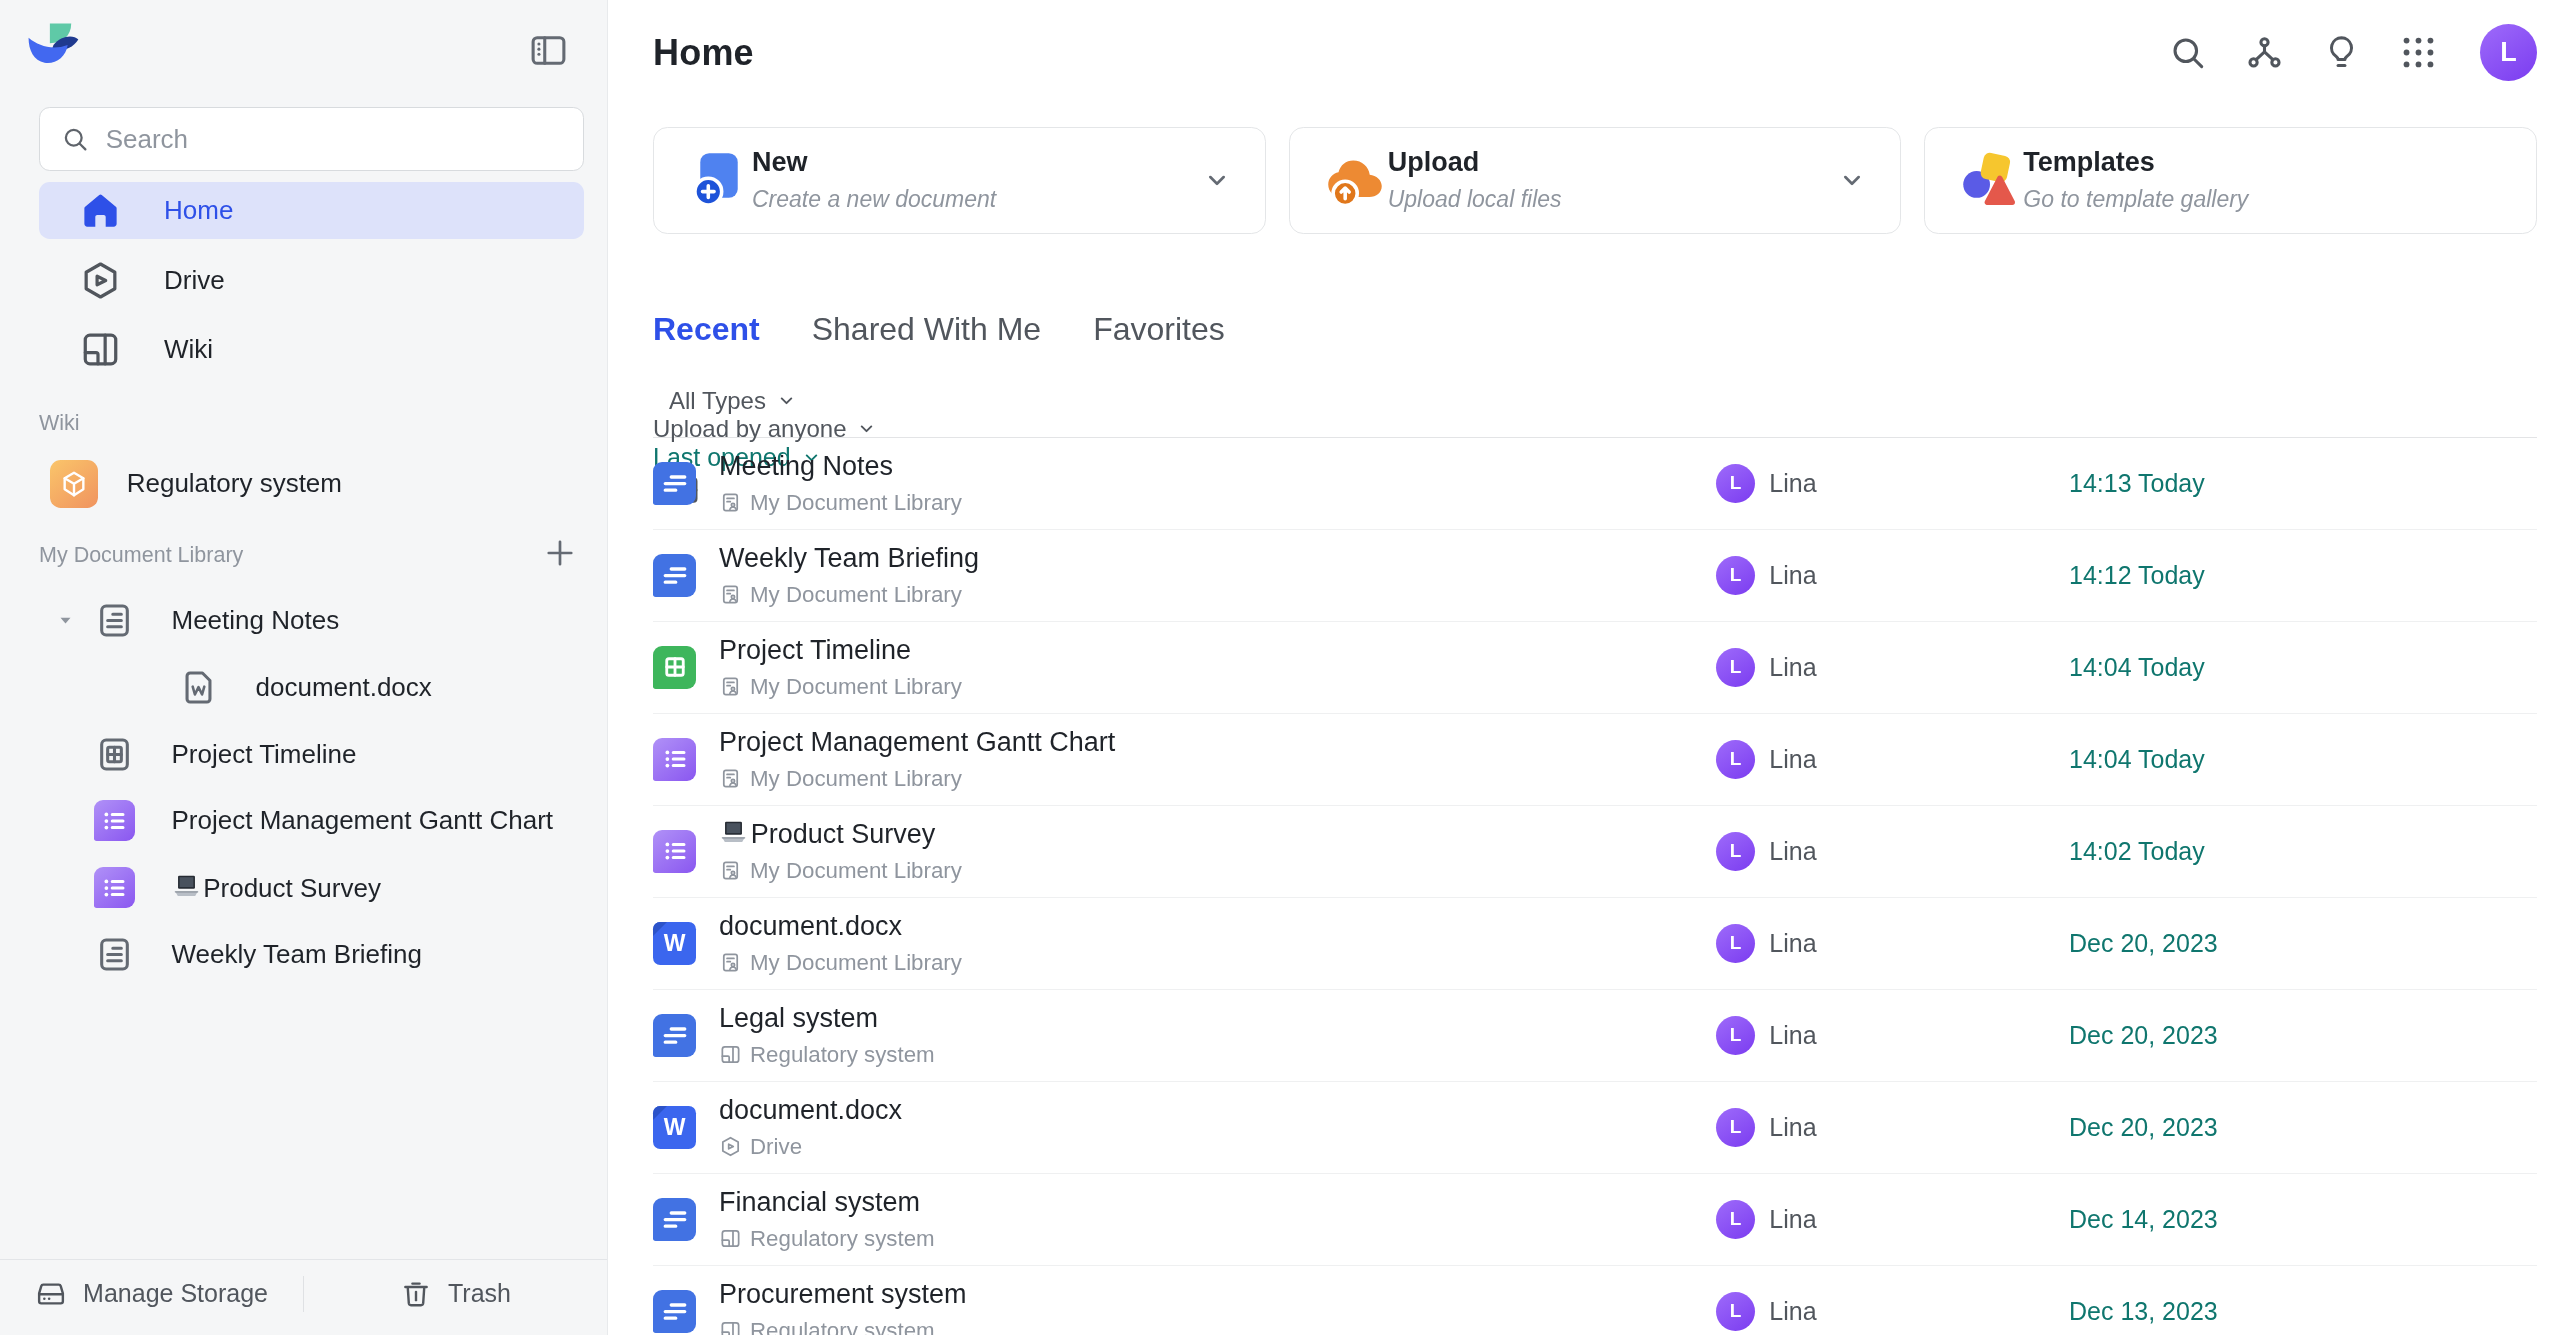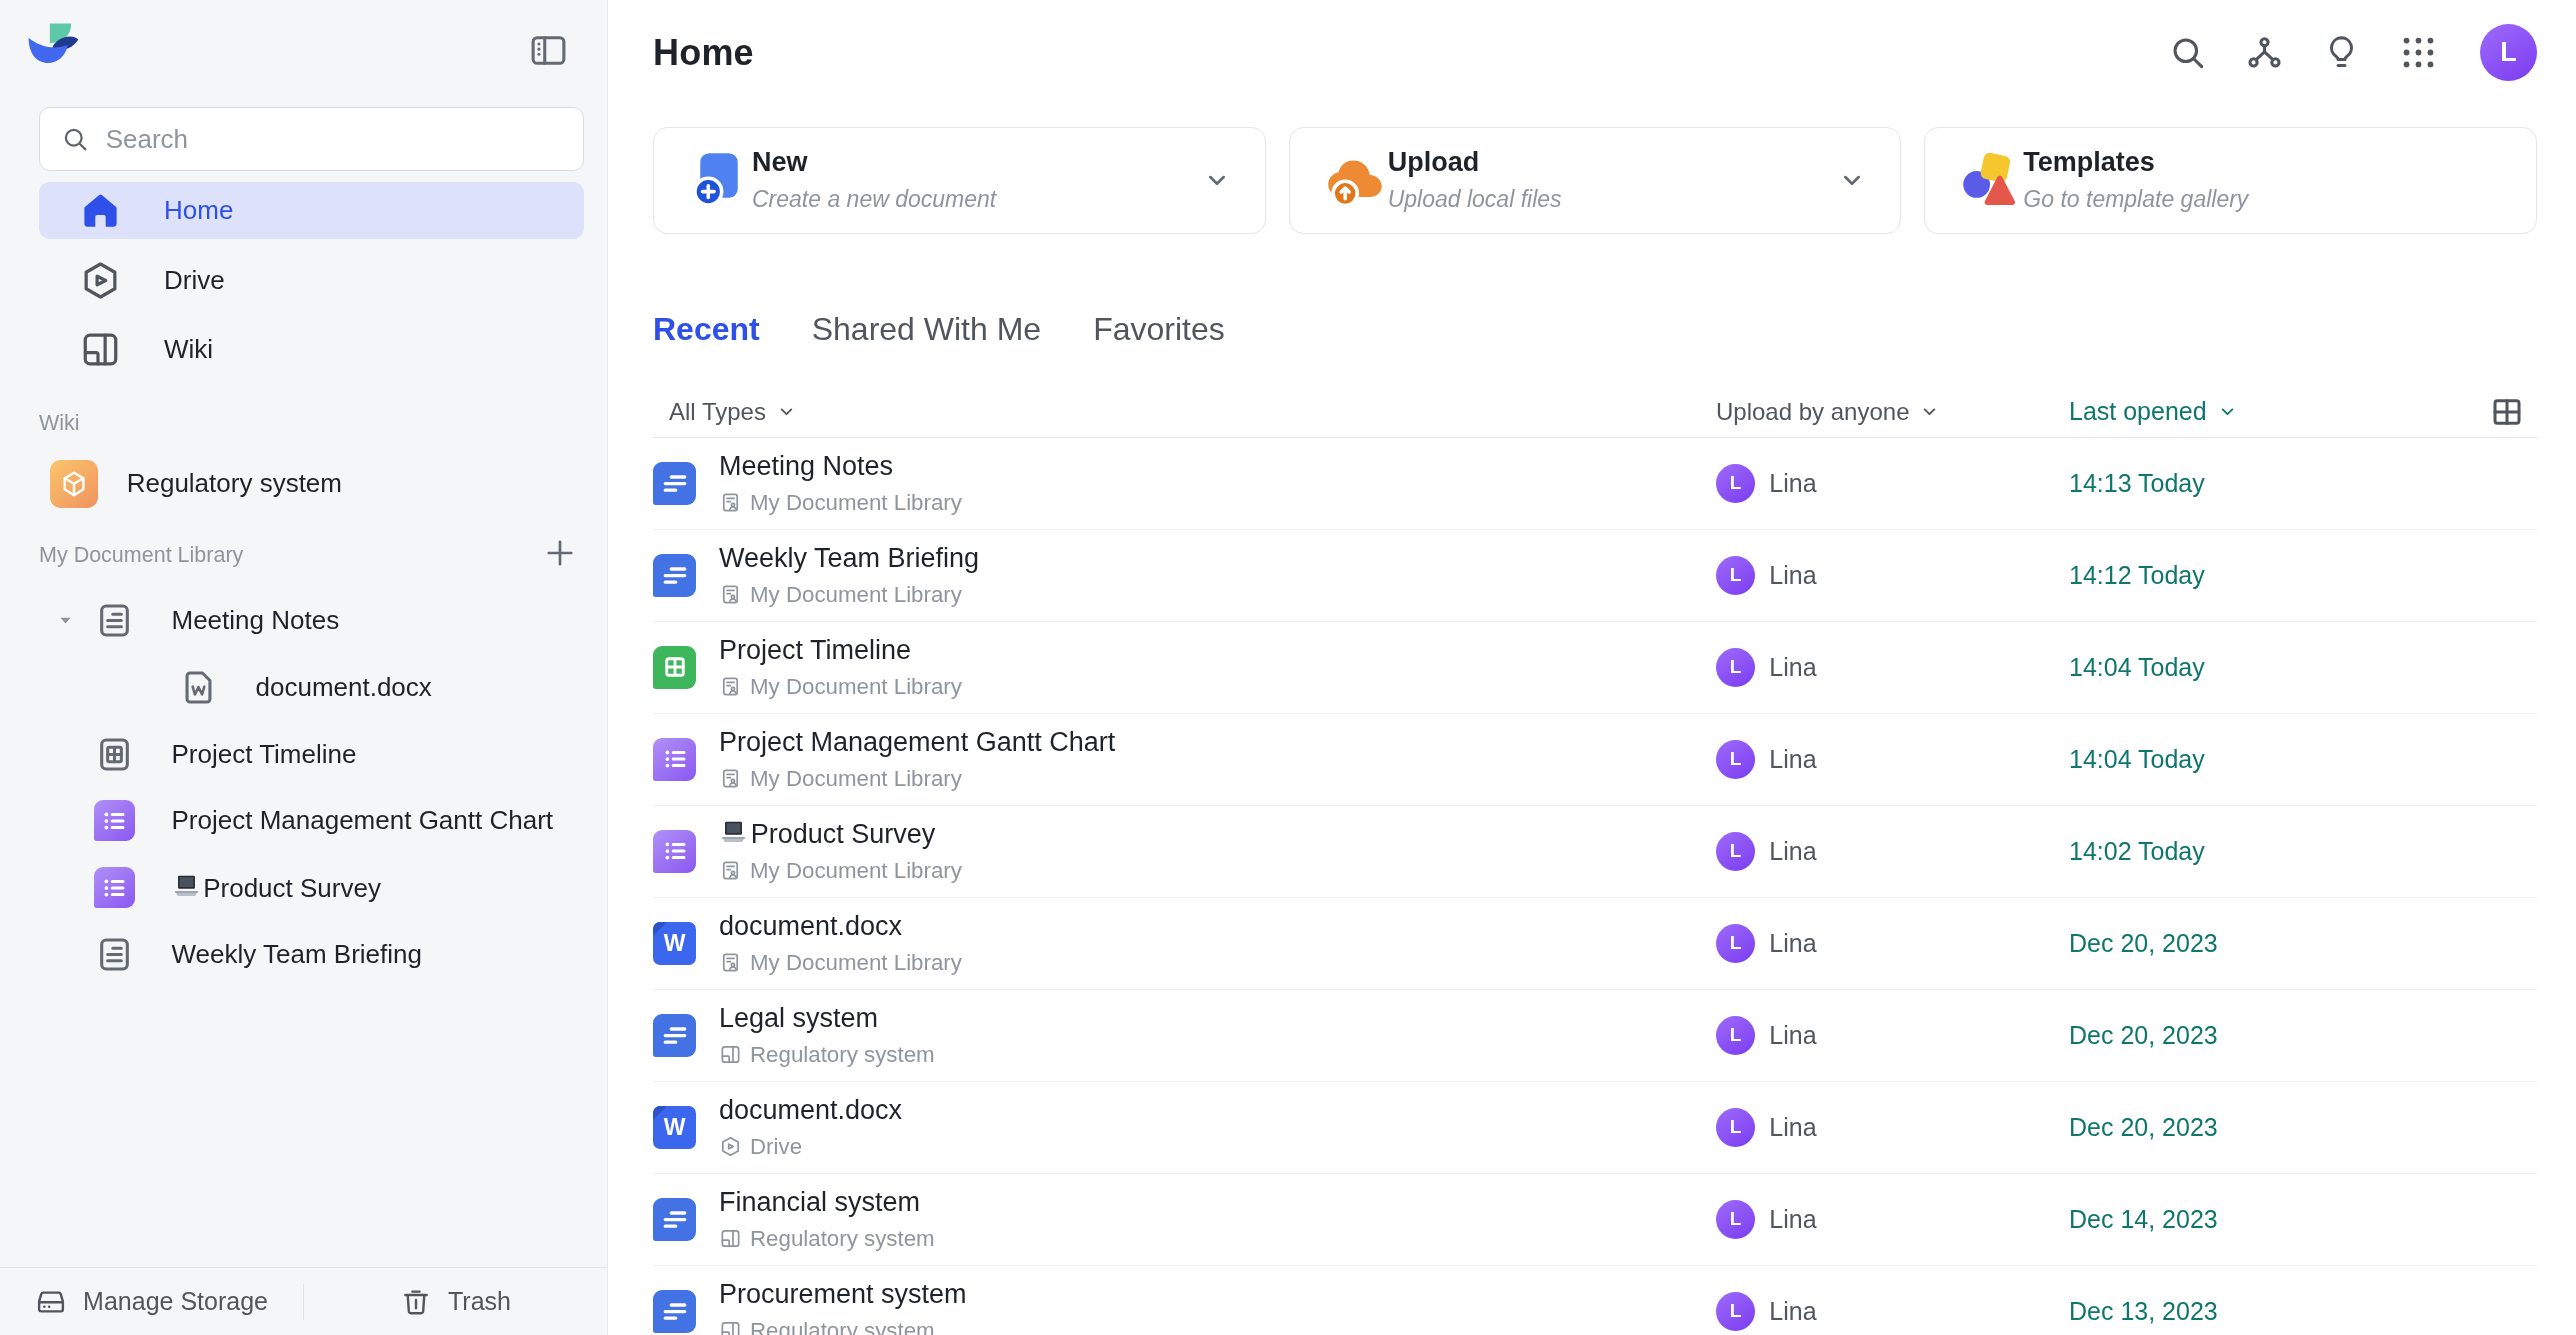--- a/index.html
+++ b/index.html
@@ -48,21 +48,21 @@
   .tree-caret { width:23px; height:23px; margin-left:32px; color:#8f959e; flex-shrink:0; }
   .tree-caret.empty { visibility:hidden; }
   .tree-icon { width:43px; height:43px; margin-left:16px; flex-shrink:0;
     color:#646a73; display:flex; align-items:center; justify-content:center; }
   .tree-icon svg { width:41px; height:41px; }
   .tree-row span.lbl { margin-left:36px; font-size:26px; white-space:nowrap; }
   .tree-row.child { padding-left:84px; }
   .emoji-glyph { display:inline-flex; vertical-align:-4.5px; margin-right:2.7px; }
   .emoji-glyph svg { width:29px; height:29px; }
 
-  .side-footer { position:absolute; bottom:0; left:0; right:0; height:68px;
+  .side-footer { position:absolute; bottom:8px; left:0; right:0; height:68px;
     border-top:0.9px solid #e3e5e8; display:flex; align-items:center; }
   .side-footer .half { flex:1; display:flex; align-items:center; justify-content:center;
     gap:16px; color:#51565d; font-size:25px; cursor:pointer; }
   .side-footer .half svg { width:32px; height:32px; }
   .side-footer .vsep { width:0.9px; height:36px; background:#dfe1e4; }
 
   
   .main { flex:1; position:relative; padding:0 39px 0 45px; overflow:hidden; }
   .main-header { display:flex; align-items:center; justify-content:space-between;
     height:105px; }
@@ -80,22 +80,22 @@
   .card-icon { width:66px; height:66px; flex-shrink:0; position:relative; }
   .card-text { flex:1; }
   .card-title { font-size:27px; font-weight:600; color:#1f2329; }
   .card-sub { font-size:23px; color:#8f959e; margin-top:8px;font-style:italic; }
   .card-chev { width:32px; height:32px; color:#646a73; }
 
   .tabs { display:flex; gap:52px; margin-top:77px; }
   .tab { font-size:32px; color:#51565d; cursor:pointer; }
   .tab.active { color:#2e50e8; font-weight:600; }
 
-  .thead { display:flex; align-items:center; margin-top:39px; height:50px;
-    color:#51565d; font-size:24px; }
+  .thead { display:flex; align-items:flex-start; margin-top:39px; height:50px;
+    color:#51565d; font-size:24px;flex-direction:column; }
   .col-name { flex:1; display:flex; align-items:center; }
   .col-owner { width:353px; flex-shrink:0; display:flex; align-items:center; }
   .col-time { width:407px; flex-shrink:0; display:flex; align-items:center; }
   .col-act { width:61px; flex-shrink:0; display:flex; align-items:center; justify-content:center; }
   .fchip { display:flex; align-items:center; gap:9px; cursor:pointer; }
   .fchip.first { padding-left:16px; }
   .chev-sm { width:23px; height:23px; }
   .gridview-btn { width:36px; height:36px; color:#51565d; cursor:pointer; }
 
   .table { border-top:0.9px solid #e3e4e6; }

